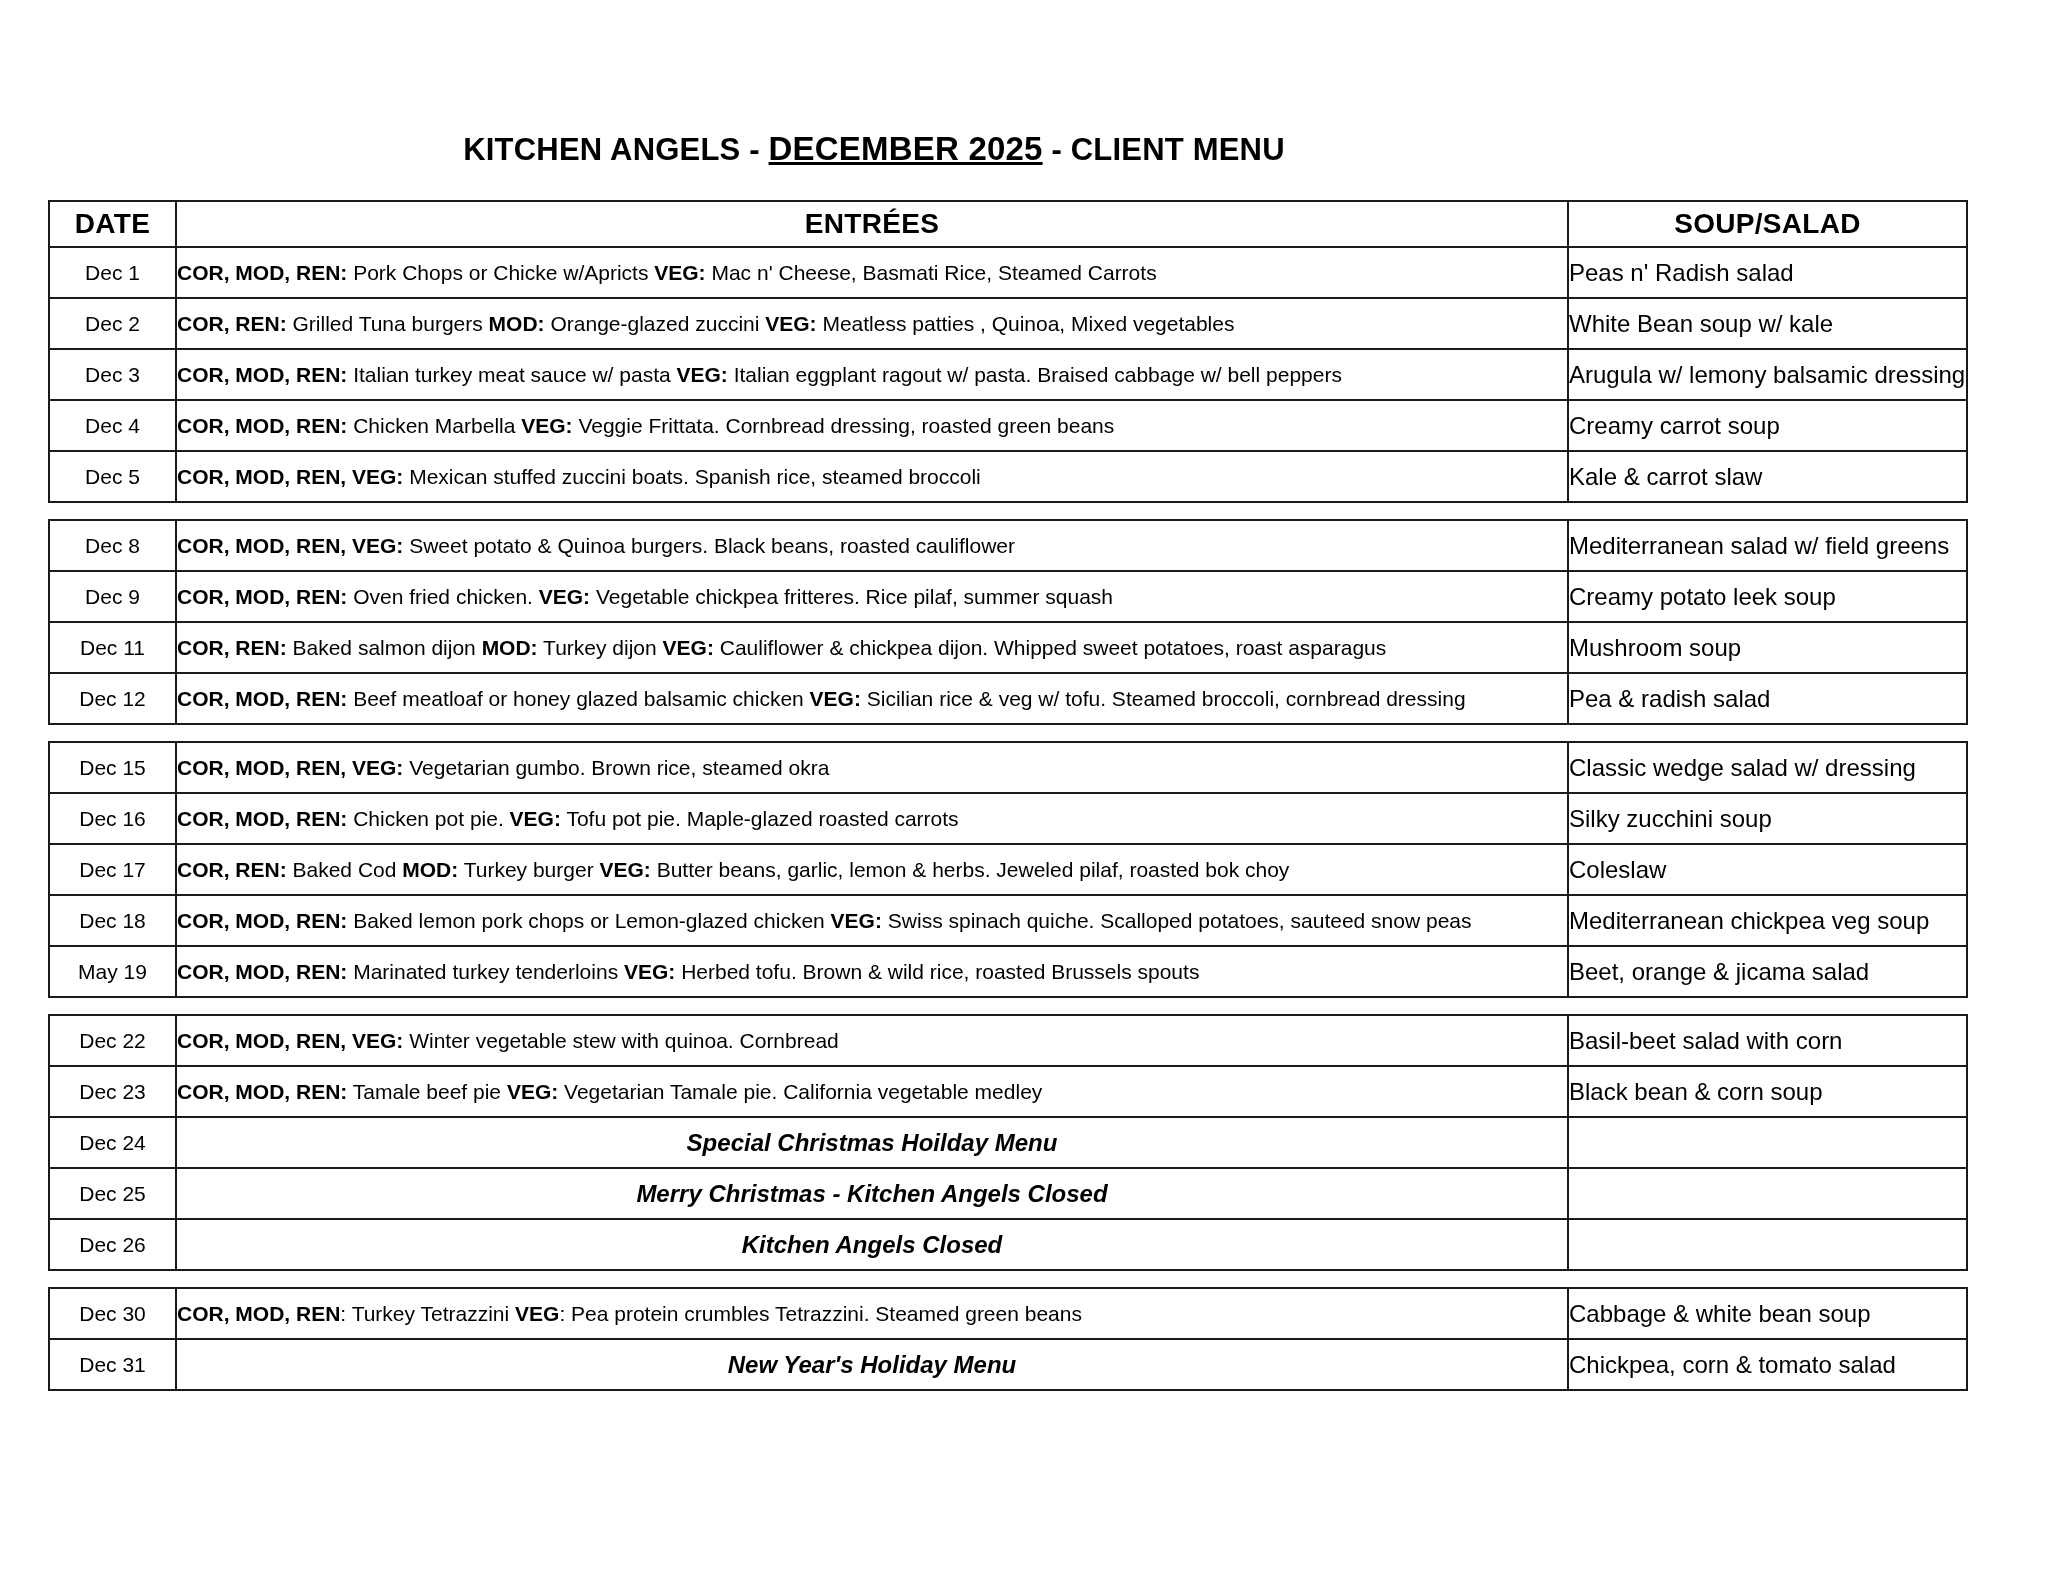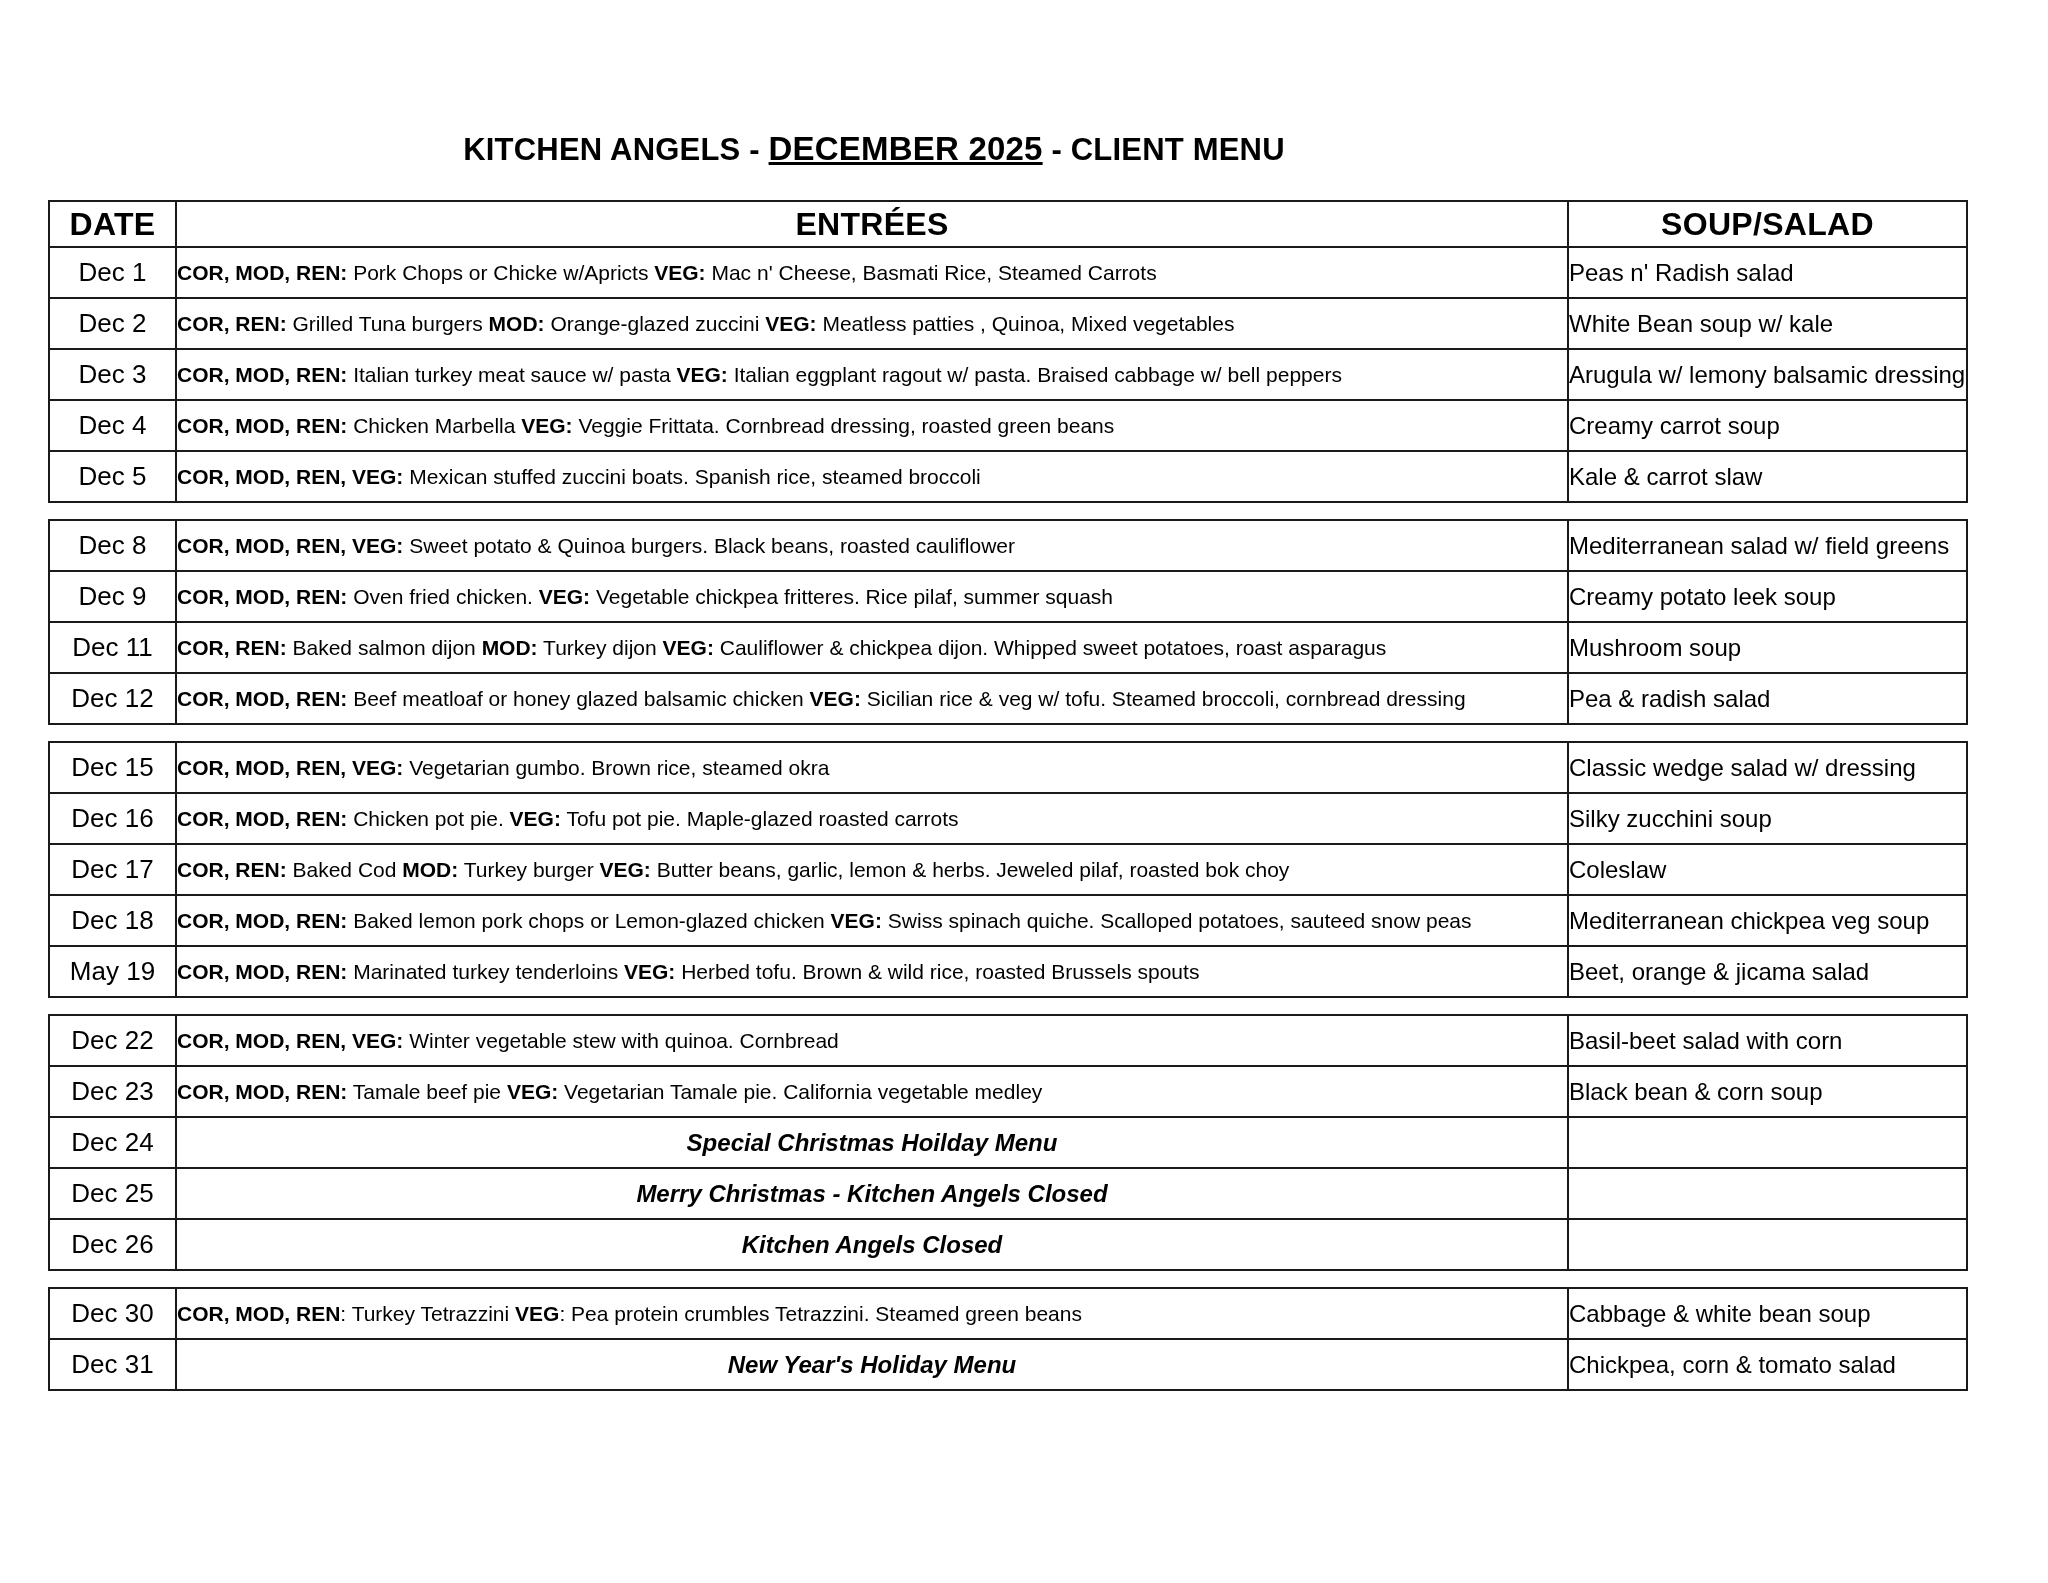--- a/index.html
+++ b/index.html
@@ -54,29 +54,29 @@
     border: 2px solid #1a1a1a;
     padding: 0;
     vertical-align: middle;
   }
   col.c-date { width: 127px; }
   col.c-entree { width: 1392px; }
   col.c-soup { width: 399px; }
 
   th.hdr {
     text-align: center;
-    font-size: 32px;
+    font-size: 28px;
     font-weight: bold;
     height: 44px;
     line-height: 44px;
     letter-spacing: 0.3px;
   }
   td.date {
     text-align: center;
-    font-size: 26px;
+    font-size: 21px;
     height: 49px;
     line-height: 49px;
     white-space: nowrap;
   }
   td.entree {
     font-size: 21px;
     padding-left: 10px;
     padding-right: 6px;
     height: 49px;
     line-height: 26px;

